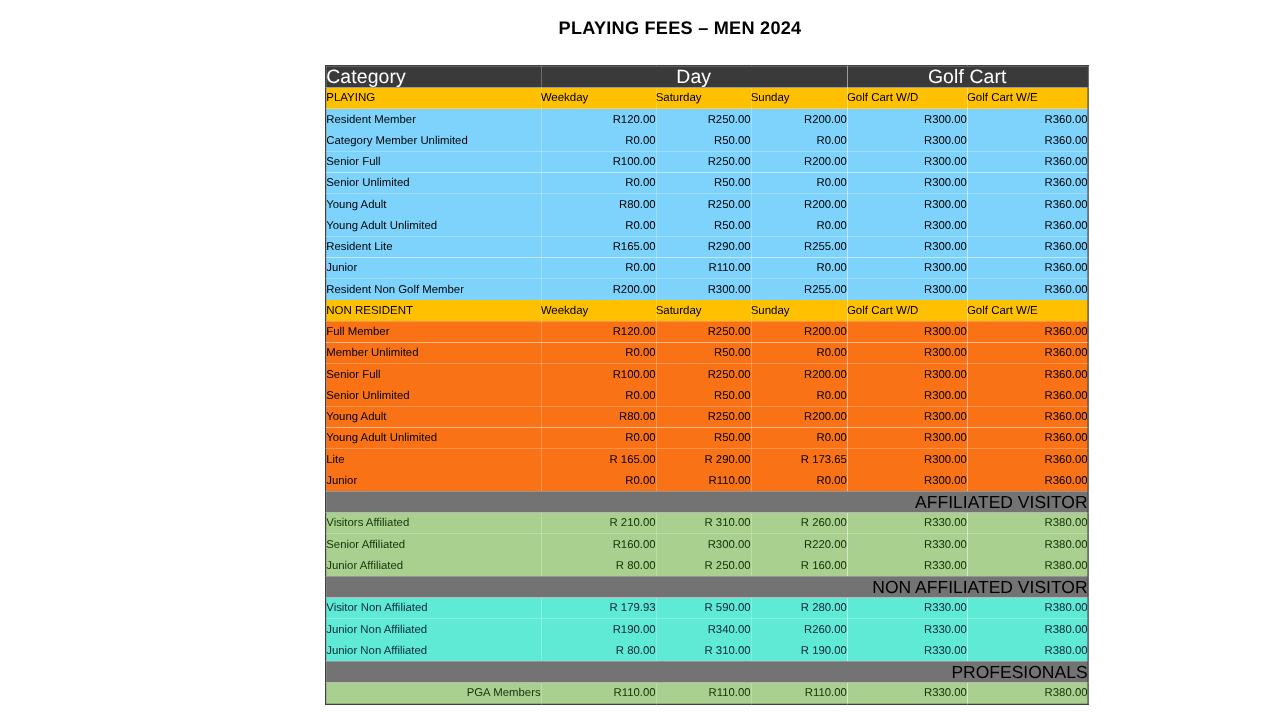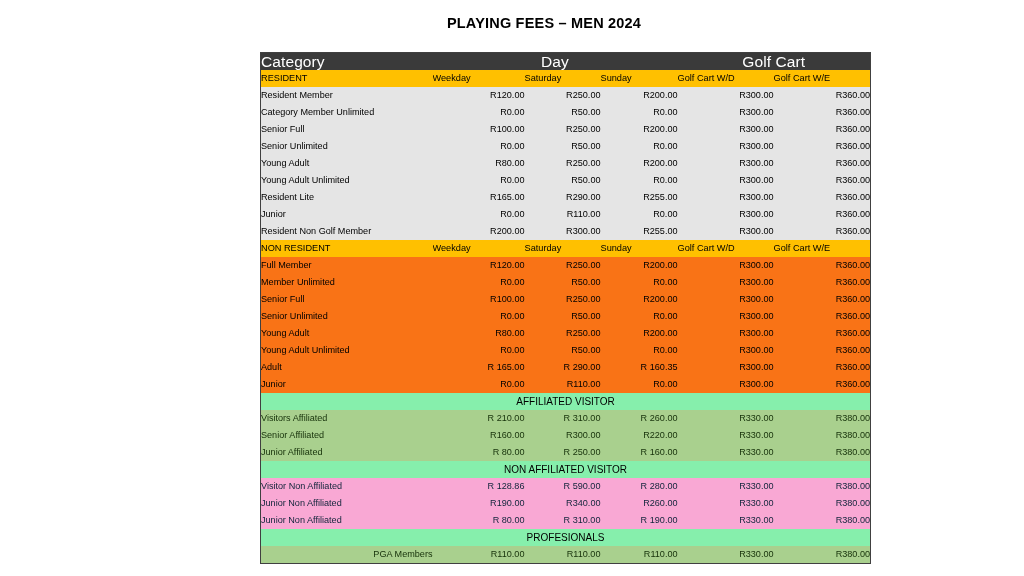--- a/index.html
+++ b/index.html
@@ -80,44 +80,44 @@
     font-size: 9.2px;
     border-right: 1px solid #ffffff;
     border-bottom: 1px solid #6b6b6b;
   }
   tr.col-head td:last-child { border-right: 0; }
   td.ch-label { text-align: left; padding-left: 4px; }
   td.ch-col   { }
 
   
   tr.band td {
-    background: #86efac;
+    background: #737373;
     color: #000000;
     font-weight: bold;
-    font-size: 10px;
-    text-align: center;
+    font-size: 14px;
+    text-align: right;
     padding-left: 4px;
     border-bottom: 1px solid #6b6b6b;
     border-top: 1px solid #6b6b6b;
   }
 
   
   tr.data td {
     border-right: 1px solid #808080;
     border-bottom: 1px solid #808080;
   }
   tr.data td:last-child { border-right: 0; }
   td.c-label { text-align: left; padding-left: 4px; }
   td.c-val   { text-align: right; padding-right: 4px; }
 
   
-  tr.res  td { background: #e5e5e5; color: #000000; }
+  tr.res  td { background: #7dd3fc; color: #000000; }
   tr.nres td { background: #f97316; color: #000000; }
   tr.aff  td { background: #a9d08e; color: #16310a; }
-  tr.naff td { background: #f9a8d4; color: #10243a; }
+  tr.naff td { background: #5eead4; color: #10243a; }
   tr.pro  td { background: #a9d08e; color: #16310a; text-align: right; }
 
   
   #fees-table { border: 1px solid #404040; }
 </style>
 </head>
 <body>
 
 <div id="page">
 
@@ -132,21 +132,21 @@
       <col style="width:96px">
       <col style="width:97px">
     </colgroup>
     <tbody id="table-body">
         <tr class="grp-head">
           <td class="gh-category">Category</td>
           <td class="gh-day" colspan="3">Day</td>
           <td class="gh-cart" colspan="2">Golf Cart</td>
         </tr>
         <tr class="col-head">
-          <td class="ch-label">RESIDENT</td>
+          <td class="ch-label">PLAYING</td>
           <td class="ch-col">Weekday</td>
           <td class="ch-col">Saturday</td>
           <td class="ch-col">Sunday</td>
           <td class="ch-col">Golf Cart W/D</td>
           <td class="ch-col">Golf Cart W/E</td>
         </tr>
         <tr class="data res">
           <td class="c-label">Resident Member</td>
           <td class="c-val">R120.00</td>
           <td class="c-val">R250.00</td>
@@ -268,24 +268,24 @@
         </tr>
         <tr class="data nres">
           <td class="c-label">Young Adult Unlimited</td>
           <td class="c-val">R0.00</td>
           <td class="c-val">R50.00</td>
           <td class="c-val">R0.00</td>
           <td class="c-val">R300.00</td>
           <td class="c-val">R360.00</td>
         </tr>
         <tr class="data nres">
-          <td class="c-label">Adult</td>
+          <td class="c-label">Lite</td>
           <td class="c-val">R 165.00</td>
           <td class="c-val">R 290.00</td>
-          <td class="c-val">R 160.35</td>
+          <td class="c-val">R 173.65</td>
           <td class="c-val">R300.00</td>
           <td class="c-val">R360.00</td>
         </tr>
         <tr class="data nres">
           <td class="c-label">Junior</td>
           <td class="c-val">R0.00</td>
           <td class="c-val">R110.00</td>
           <td class="c-val">R0.00</td>
           <td class="c-val">R300.00</td>
           <td class="c-val">R360.00</td>
@@ -315,21 +315,21 @@
           <td class="c-val">R 250.00</td>
           <td class="c-val">R 160.00</td>
           <td class="c-val">R330.00</td>
           <td class="c-val">R380.00</td>
         </tr>
         <tr class="band">
           <td colspan="6">NON AFFILIATED VISITOR</td>
         </tr>
         <tr class="data naff">
           <td class="c-label">Visitor Non Affiliated</td>
-          <td class="c-val">R 128.86</td>
+          <td class="c-val">R 179.93</td>
           <td class="c-val">R 590.00</td>
           <td class="c-val">R 280.00</td>
           <td class="c-val">R330.00</td>
           <td class="c-val">R380.00</td>
         </tr>
         <tr class="data naff">
           <td class="c-label">Junior Non Affiliated</td>
           <td class="c-val">R190.00</td>
           <td class="c-val">R340.00</td>
           <td class="c-val">R260.00</td>

